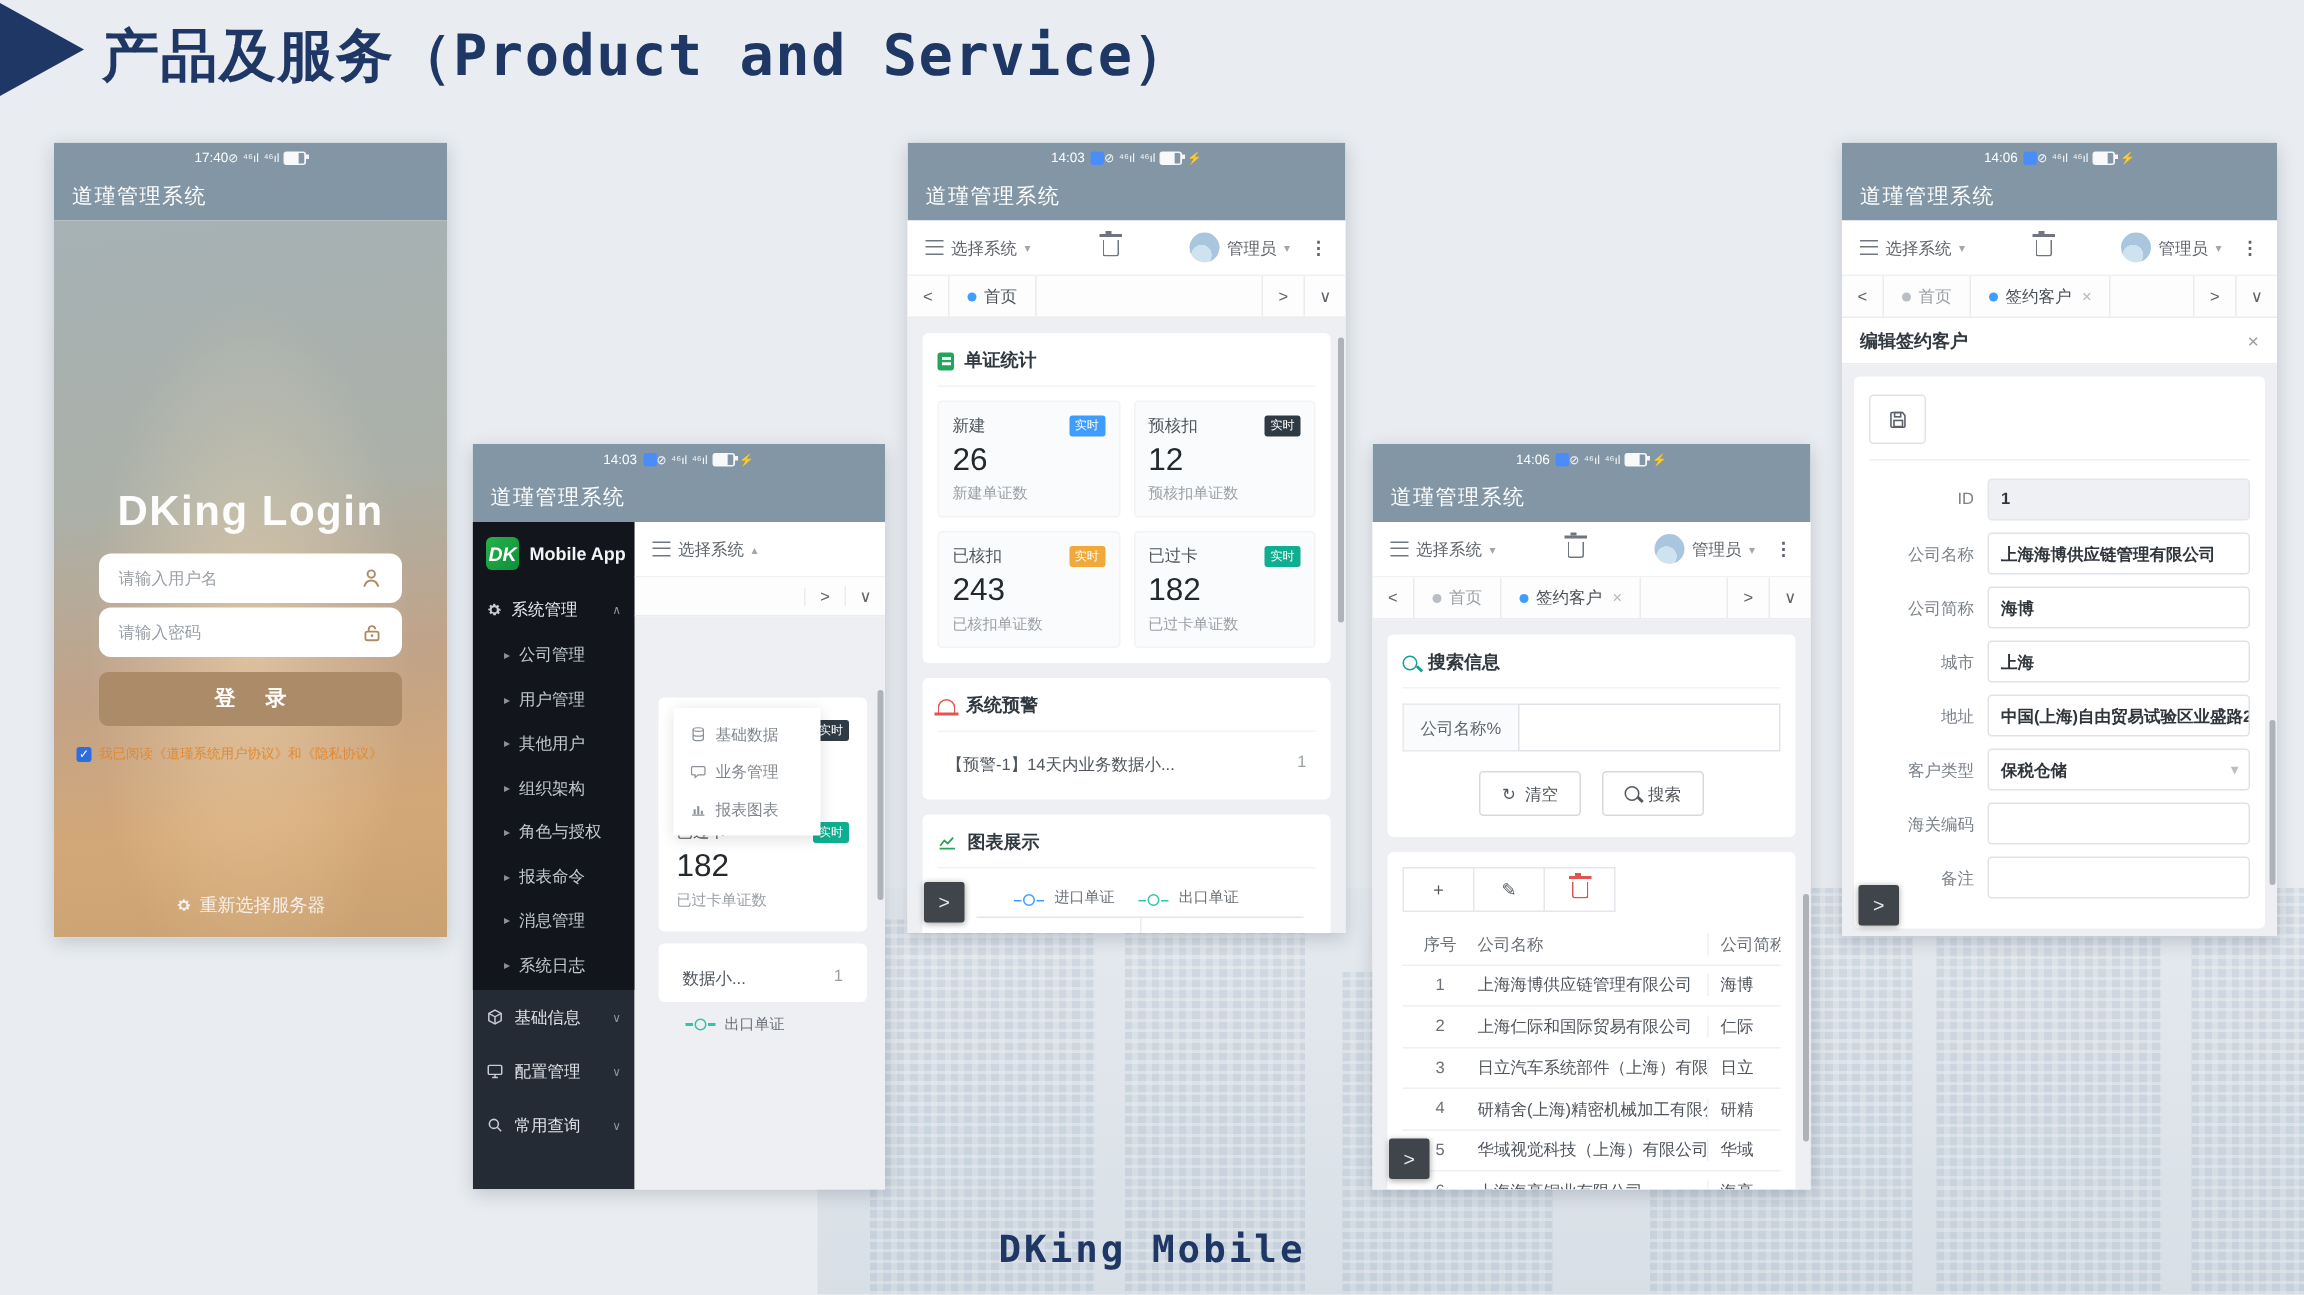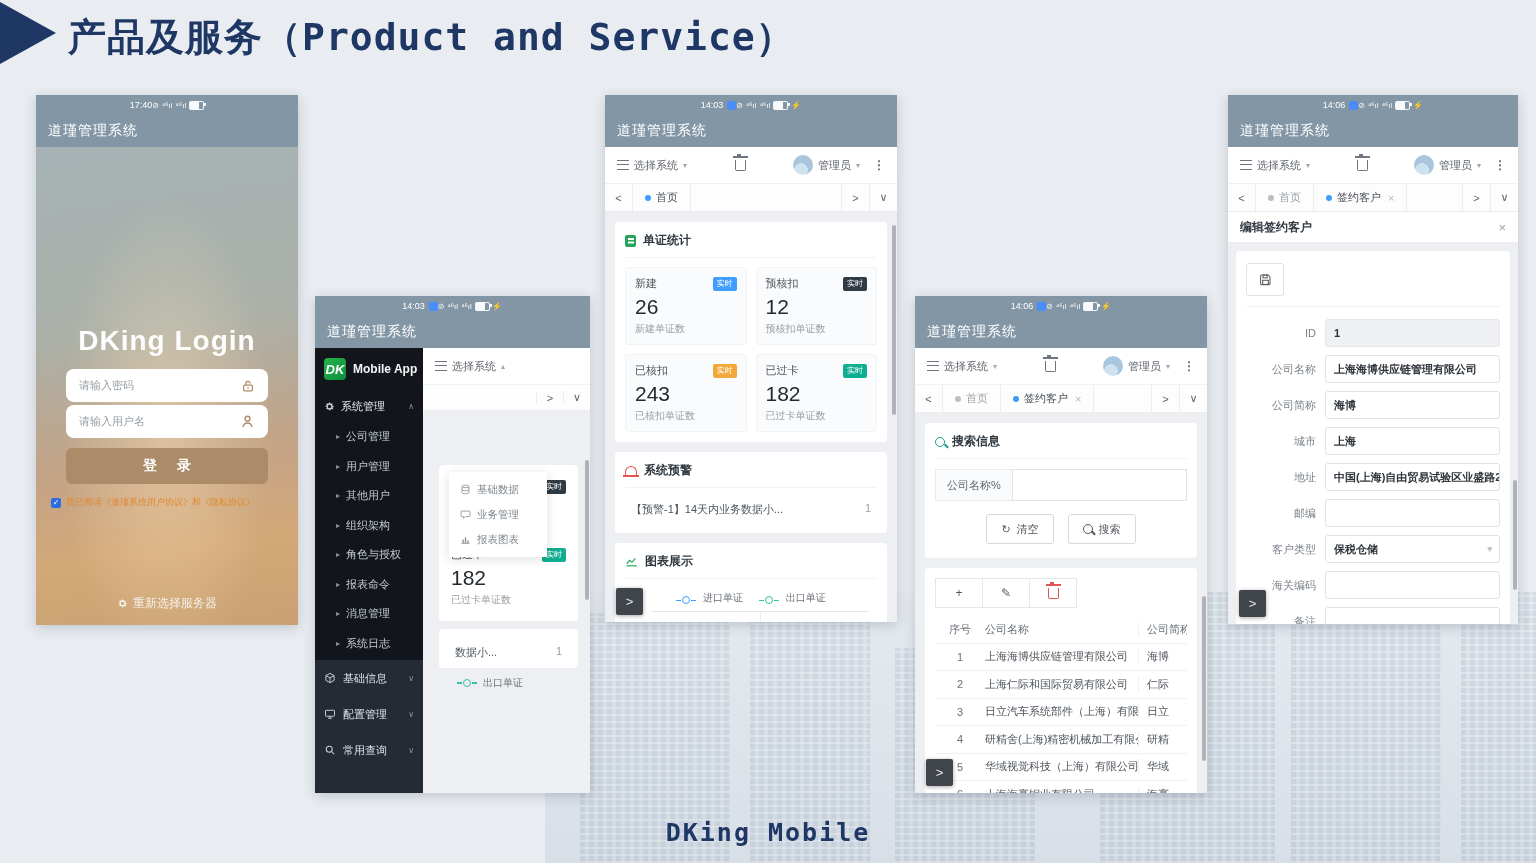--- a/index.html
+++ b/index.html
@@ -210,35 +210,35 @@
         <span>⁴⁶ıl</span>
         <span class="batt"></span>
       </span>
     </div>
     <div class="ptitle">道瑾管理系统</div>
   </div>
   <div class="p1body">
     <div class="login-title">DKing Login</div>
     <div class="lfields">
       <div class="lfield">
+        <span class="lph">请输入用户名</span>
+        <span class="ficon">
+          <svg class="ic" viewBox="0 0 16 16" width="15" height="15">
+              <circle cx="8" cy="5" r="2.6" fill="none" stroke="currentColor" stroke-width="1.4"></circle>
+              <path d="M3.2 13.5c.8-2.6 2.6-3.9 4.8-3.9s4 1.3 4.8 3.9" fill="none" stroke="currentColor" stroke-width="1.4" stroke-linecap="round"></path>
+            </svg>
+        </span>
+      </div>
+      <div class="lfield">
         <span class="lph">请输入密码</span>
         <span class="ficon">
           <svg class="ic" viewBox="0 0 16 16" width="14" height="14">
               <rect x="3" y="7" width="10" height="6.5" rx="1.4" fill="none" stroke="currentColor" stroke-width="1.4"></rect>
               <path d="M5.5 7V5.2a2.5 2.5 0 0 1 5 0" fill="none" stroke="currentColor" stroke-width="1.4"></path>
               <circle cx="8" cy="10" r="1" fill="currentColor"></circle>
-            </svg>
-        </span>
-      </div>
-      <div class="lfield">
-        <span class="lph">请输入用户名</span>
-        <span class="ficon">
-          <svg class="ic" viewBox="0 0 16 16" width="15" height="15">
-              <circle cx="8" cy="5" r="2.6" fill="none" stroke="currentColor" stroke-width="1.4"></circle>
-              <path d="M3.2 13.5c.8-2.6 2.6-3.9 4.8-3.9s4 1.3 4.8 3.9" fill="none" stroke="currentColor" stroke-width="1.4" stroke-linecap="round"></path>
             </svg>
         </span>
       </div>
     </div>
     <div class="login-btn">登 录</div>
     <div class="agree">
       <span class="cbx">✓</span>
       <span>我已阅读《道瑾系统用户协议》和《隐私协议》</span>
     </div>
     <div class="server">
@@ -775,27 +775,20 @@
           </div>
 
           <div class="frow" data-type="txt">
             <span class="flabel">地址</span>
             <span class="fval">
               <span>中国(上海)自由贸易试验区业盛路218号</span>
 
             </span>
           </div>
 
-          <div class="frow" data-type="txt">
-            <span class="flabel">邮编</span>
-            <span class="fval">
-              <span></span>
-
-            </span>
-          </div>
 
           <div class="frow" data-type="sel">
             <span class="flabel">客户类型</span>
             <span class="fval">
               <span>保税仓储</span>
               <span class="selcar">▾</span>
             </span>
           </div>
 
           <div class="frow" data-type="txt">

